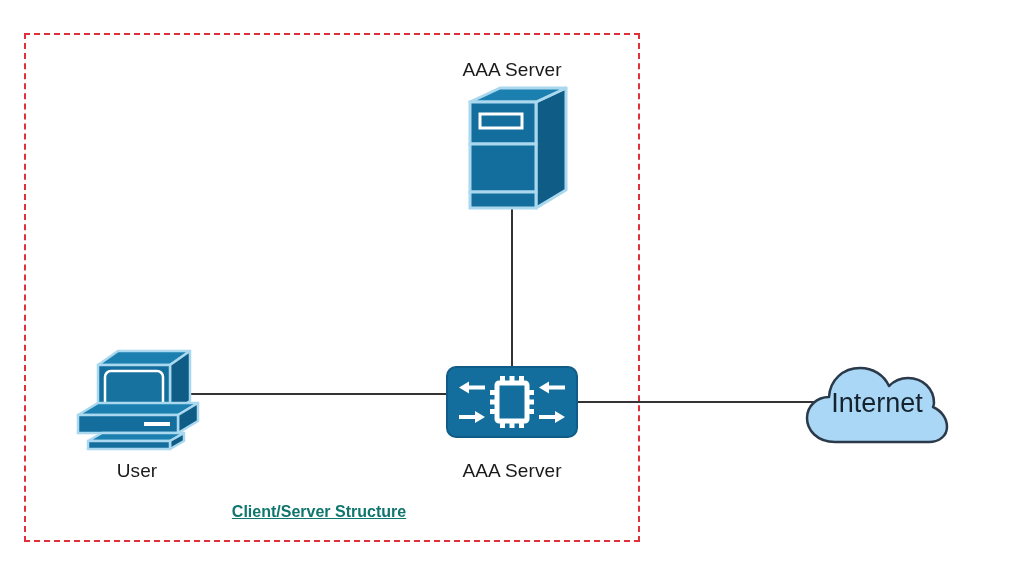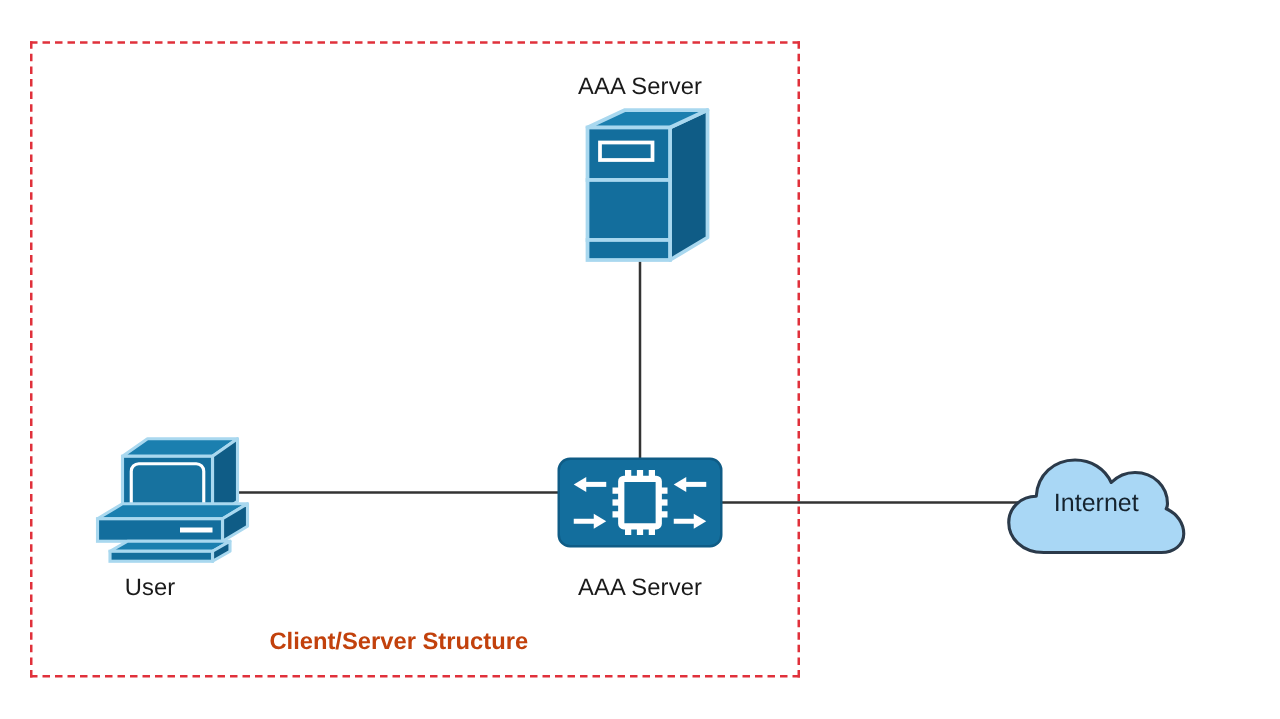--- a/index.html
+++ b/index.html
@@ -49,40 +49,41 @@
     color: #1a1a1a;
     font-size: 19px;
     font-weight: 500;
     white-space: nowrap;
     letter-spacing: 0.1px;
   }
   .label-center { transform: translateX(-50%); text-align: center; }
 
   .zone-label {
     position: absolute;
-    color: #c2410c;
-    font-size: 19px;
+    color: #0f766e;
+    font-size: 16px;
     font-weight: 600;
     white-space: nowrap;
     transform: translateX(-50%);
+    text-decoration: underline;
   }
 
   
   .node {
     position: absolute;
   }
   .node svg { display: block; overflow: visible; }
 
   .cloud-text {
     position: absolute;
     left: 877px;
     top: 403px;
     transform: translate(-50%, -50%);
     color: #15232e;
-    font-size: 20px;
+    font-size: 27px;
     font-weight: 500;
     white-space: nowrap;
     pointer-events: none;
   }
 </style>
 </head>
 <body>
 
 <div id="diagram-canvas">
 
@@ -182,21 +183,21 @@
       <rect x="72" y="79" width="26" height="4" fill="#ffffff"></rect>
 
       <polygon points="16,98 30,90 112,90 98,98" fill="#1b7faf" stroke="#a9d8ef" stroke-width="2.5" stroke-linejoin="round"></polygon>
 
       <polygon points="98,98 112,90 112,98 98,106" fill="#0f5c86" stroke="#a9d8ef" stroke-width="2.5" stroke-linejoin="round"></polygon>
 
       <rect x="16" y="98" width="82" height="8" fill="#136e9d" stroke="#a9d8ef" stroke-width="2.5"></rect>
     </svg>
   </div>
 
-  <div class="node-label label-center" style="left:120px; top:460px;">User</div>
+  <div class="node-label label-center" style="left:137px; top:460px;">User</div>
 
   <div class="node" style="left:803px; top:356px;">
     <svg width="148" height="96" viewBox="0 0 148 96">
       <path d="M32,86
                C14,86 4,74 4,62
                C4,50 14,41 26,41
                C27,24 40,12 57,12
                C70,12 81,19 86,30
                C91,25 98,22 105,22
                C120,22 131,33 131,47

